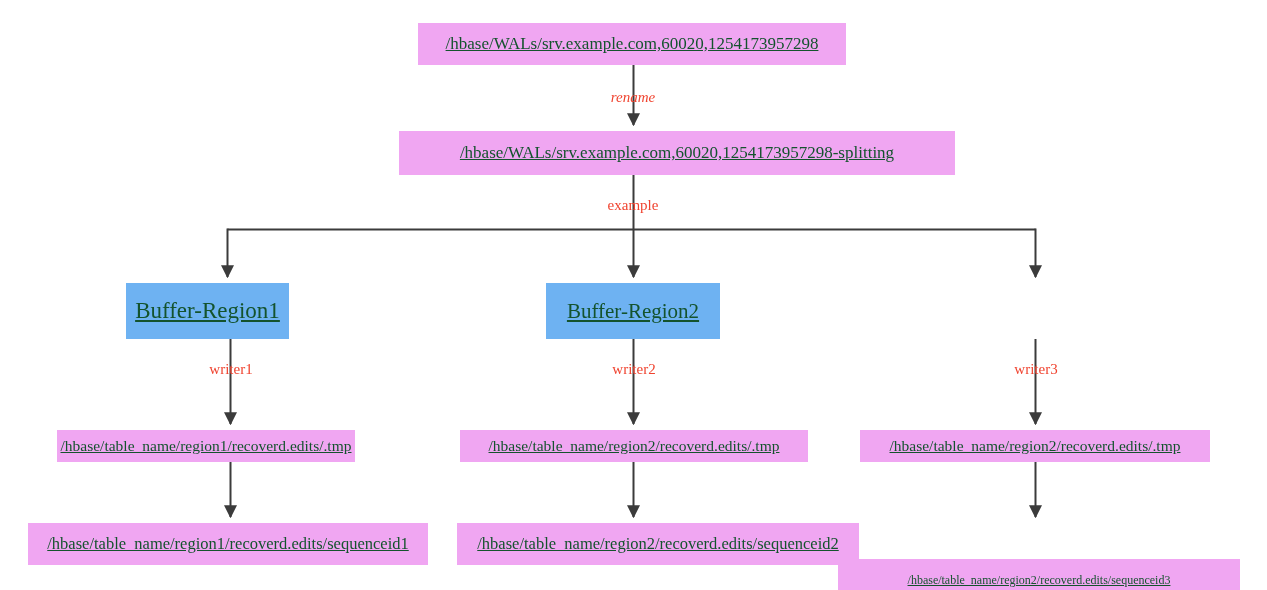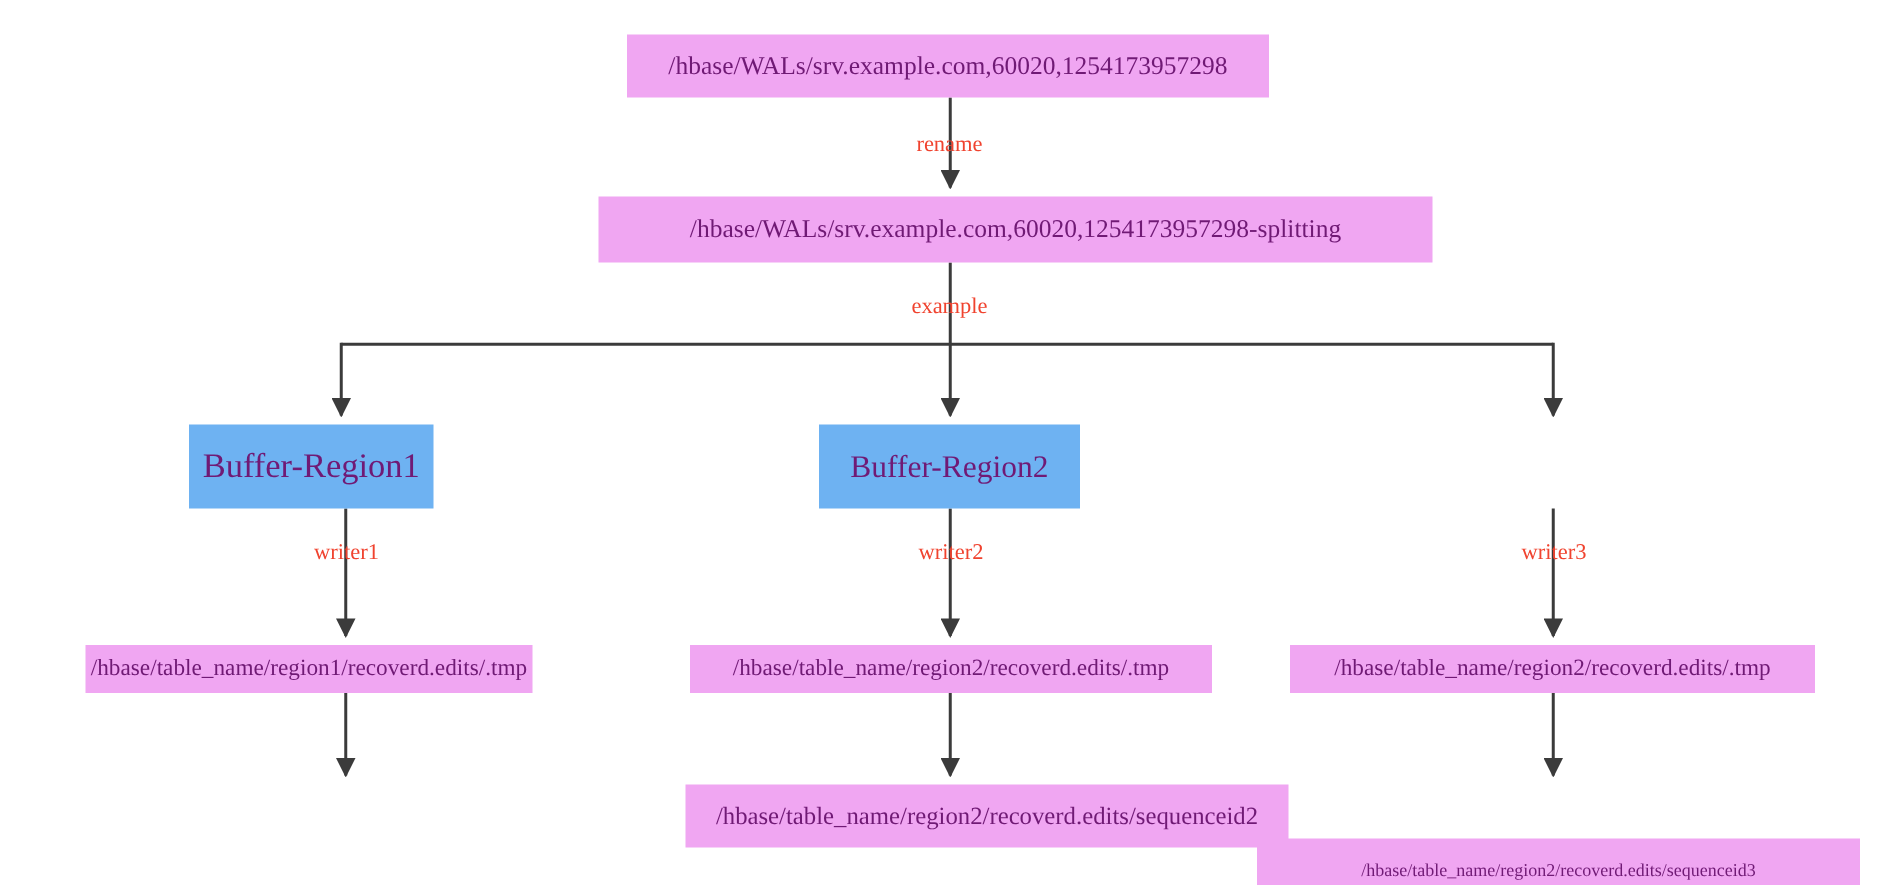--- a/index.html
+++ b/index.html
@@ -22,23 +22,24 @@
     width: 1267px;
     height: 590px;
     pointer-events: none;
   }
   .node {
     position: absolute;
     display: flex;
     align-items: center;
     justify-content: center;
     text-align: center;
-    color: #701a75;
+    color: #14532d;
     white-space: nowrap;
     box-sizing: border-box;
+    text-decoration: underline;
   }
   .node.pink { background: var(--pink-fill, #f0a6f2); }
   .node.blue { background: var(--blue-fill, #6eb2f2); }
 
   #node-wal            { left: 418px; top: 23px;  width: 428px; height: 42px; font-size: 17px; }
   #node-wal-splitting  { left: 399px; top: 131px; width: 556px; height: 44px; font-size: 17px; }
   #node-buffer1        { left: 126px; top: 283px; width: 163px; height: 56px; font-size: 23px; }
   #node-buffer2        { left: 546px; top: 283px; width: 174px; height: 56px; font-size: 21px; }
   #node-buffer3        { left: 948px; top: 283px; width: 174px; height: 56px; font-size: 21px; }
   #node-tmp1           { left: 57px;  top: 430px; width: 298px; height: 32px; font-size: 15.5px; }
@@ -49,21 +50,21 @@
   #node-seq3           { left: 838px; top: 523px; width: 402px; height: 42px; font-size: 12px; margin-top: 36px; }
 
   .edge-label {
     position: absolute;
     transform: translate(-50%, -50%);
     color: var(--label-color, #f0432f);
     font-size: 15px;
     line-height: 1;
     white-space: nowrap;
   }
-  #label-rename  { left: 633px;  top: 97px;  }
+  #label-rename  { left: 633px;  top: 97px; font-style: italic;  }
   #label-reader  { left: 633px;  top: 205px; }
   #label-writer1 { left: 231px;  top: 369px; }
   #label-writer2 { left: 634px;  top: 369px; }
   #label-writer3 { left: 1036px; top: 369px; }
 </style>
 </head>
 <body>
 
 <div class="canvas">
 
@@ -96,20 +97,21 @@
   <div class="node pink" id="node-wal">/hbase/WALs/srv.example.com,60020,1254173957298</div>
   <div class="node pink" id="node-wal-splitting">/hbase/WALs/srv.example.com,60020,1254173957298-splitting</div>
 
   <div class="node blue" id="node-buffer1">Buffer-Region1</div>
   <div class="node blue" id="node-buffer2">Buffer-Region2</div>
 
   <div class="node pink" id="node-tmp1">/hbase/table_name/region1/recoverd.edits/.tmp</div>
   <div class="node pink" id="node-tmp2">/hbase/table_name/region2/recoverd.edits/.tmp</div>
   <div class="node pink" id="node-tmp3">/hbase/table_name/region2/recoverd.edits/.tmp</div>
 
+  <div class="node pink" id="node-seq1">/hbase/table_name/region1/recoverd.edits/sequenceid1</div>
   <div class="node pink" id="node-seq2">/hbase/table_name/region2/recoverd.edits/sequenceid2</div>
   <div class="node pink" id="node-seq3">/hbase/table_name/region2/recoverd.edits/sequenceid3</div>
 
   <span class="edge-label" id="label-rename">rename</span>
   <span class="edge-label" id="label-reader">example</span>
   <span class="edge-label" id="label-writer1">writer1</span>
   <span class="edge-label" id="label-writer2">writer2</span>
   <span class="edge-label" id="label-writer3">writer3</span>
 
 </div>

